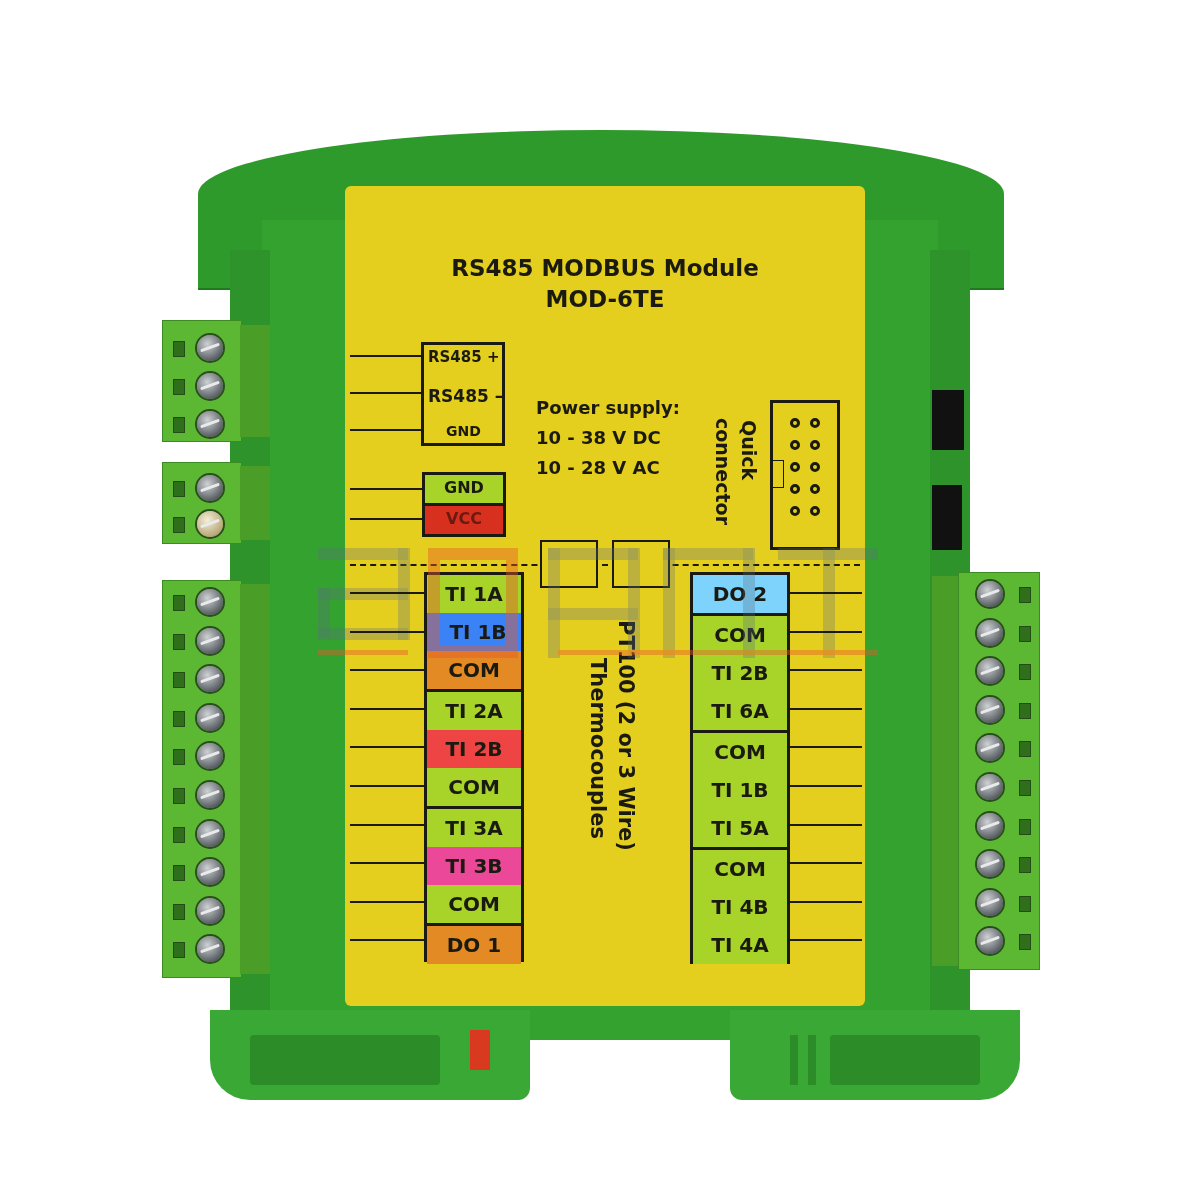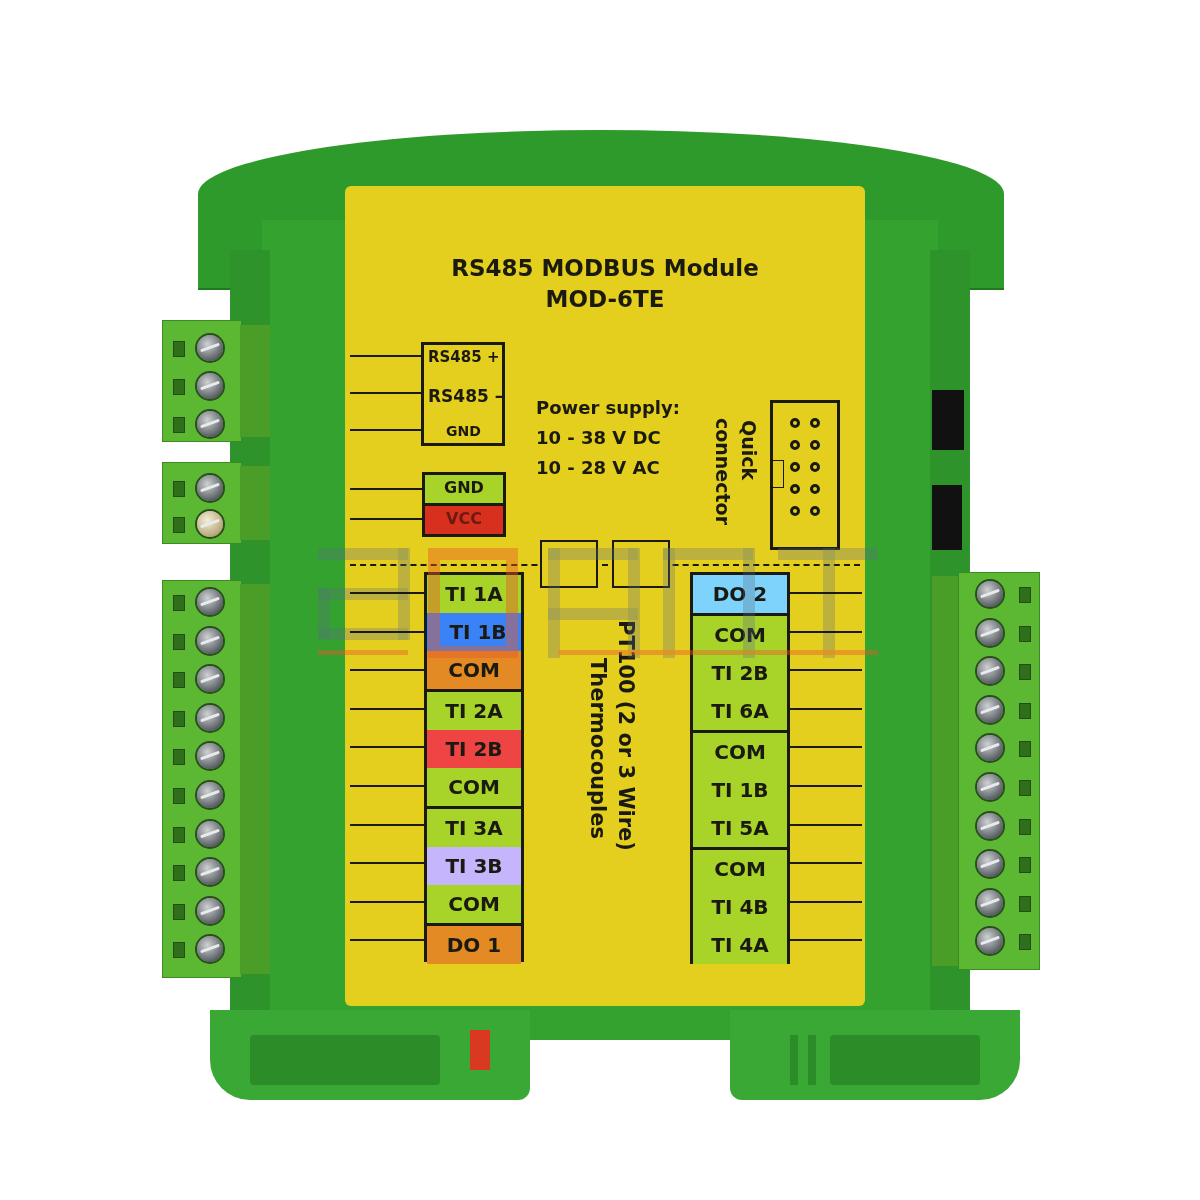--- a/index.html
+++ b/index.html
@@ -168,21 +168,21 @@
 <div class="abs box" style="left:612px;top:540px;width:58px;height:48px;border-width:2px;background:#e5cf1e;"></div>
 
 <div class="abs box" style="left:424px;top:572px;width:100px;height:390px;" id="leftCol">
     <div class="cell" style="background: rgb(168, 212, 42);">TI 1A</div>
     <div class="cell" style="background: #3b82f6; padding-left: 8px;">TI 1B</div>
     <div class="cell" style="background: rgb(228, 138, 36); border-bottom: 3px solid rgb(26, 26, 16);">COM</div>
     <div class="cell" style="background: rgb(168, 212, 42);">TI 2A</div>
     <div class="cell" style="background: #ef4444;">TI 2B</div>
     <div class="cell" style="background: rgb(168, 212, 42); border-bottom: 3px solid rgb(26, 26, 16);">COM</div>
     <div class="cell" style="background: rgb(168, 212, 42);">TI 3A</div>
-    <div class="cell" style="background: #c4b5fd;">TI 3B</div>
+    <div class="cell" style="background: #ec4899;">TI 3B</div>
     <div class="cell" style="background: rgb(168, 212, 42); border-bottom: 3px solid rgb(26, 26, 16);">COM</div>
     <div class="cell" style="background: rgb(228, 138, 36);">DO 1</div>
   </div>
 
 <div class="abs box" style="left:690px;top:572px;width:100px;height:392px;" id="rightCol">
     <div class="cell" style="background: #7dd3fc; border-bottom: 3px solid rgb(26, 26, 16);">DO 2</div>
     <div class="cell" style="background: rgb(168, 212, 42);">COM</div>
     <div class="cell" style="background: rgb(168, 212, 42);">TI 2B</div>
     <div class="cell" style="background: rgb(168, 212, 42); border-bottom: 3px solid rgb(26, 26, 16);">TI 6A</div>
     <div class="cell" style="background: rgb(168, 212, 42);">COM</div>

